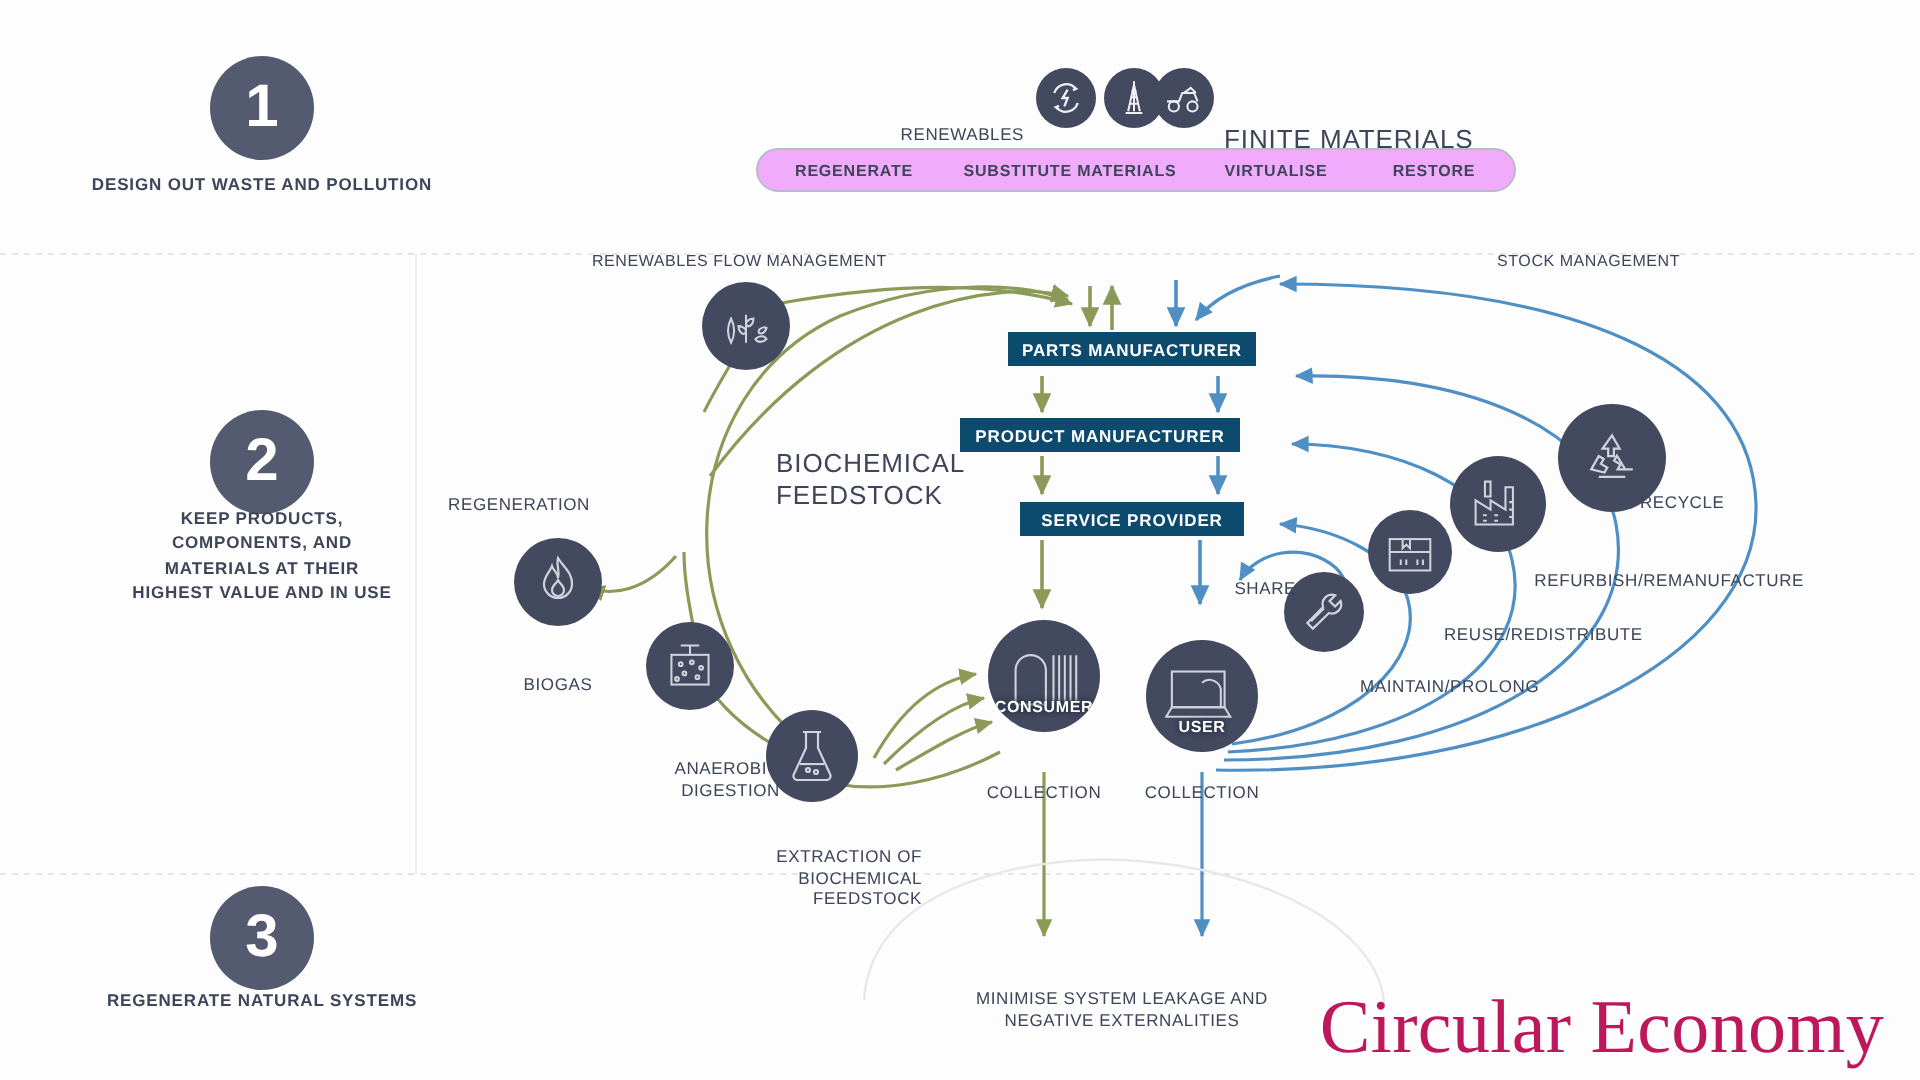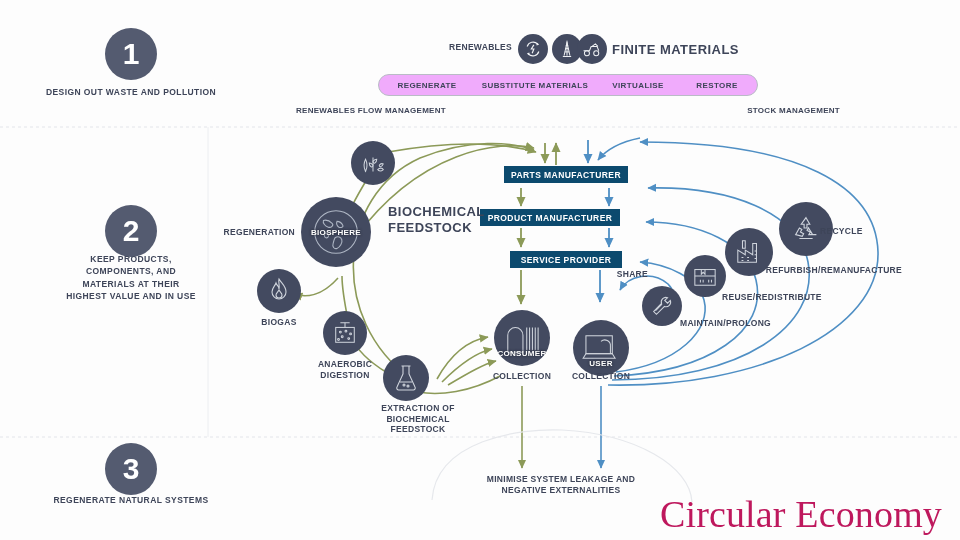--- a/index.html
+++ b/index.html
@@ -9,28 +9,29 @@
     background:#ffffff;
     position:relative;
   }
   #stage { position:absolute; inset:0; width:960px; height:540px; background:#fdfdfd; }
 
   .svg-layer { position:absolute; inset:0; width:960px; height:540px; }
 
   
   .lbl {
     position:absolute;
-    font-weight:bold;
+    font-weight:normal;
     color:#3e4559;
     letter-spacing:.035em;
     line-height:1.25;
     text-transform:uppercase;
     white-space:nowrap;
-  }
-  .lbl.ctr { text-align:center; transform:translateX(-50%); }
+    margin-top:20px;
+  }
+  .lbl.ctr { text-align:right; transform:translateX(-50%); }
   .lbl.rgt { text-align:right; transform:translateX(-100%); }
   .lbl.wrap { white-space:normal; }
 
   
   .num-circle {
     position:absolute;
     width:52px; height:52px; border-radius:50%;
     background:#545b70;
     color:#ffffff;
     font-size:30px; font-weight:bold;
@@ -233,30 +234,20 @@
     <svg width="28" height="28" viewBox="0 0 30 30" fill="none" stroke="#cfd4dc" stroke-width="1.1">
       <path d="M7 24c-2-4-2-9 0-13 2 4 2 9 0 13z"></path>
       <path d="M15 24V9"></path>
         <path d="M15 13c2-2 4-2 4-2s0 3-2 4-2-2-2-2z"></path>
       <path d="M15 17c-2-2-4-2-4-2s0 3 2 4 2-2 2-2z"></path>
       <path d="M22 17c2-2 4-1 4-1s-1 3-3 3-1-2-1-2z"></path>
       <path d="M26 22c-2 2-5 2-6 0 2-2 5-2 6 0z"></path>
     </svg>
   </div>
 
-  <div class="node" style="left:336px; top:232px; width:70px; height:70px;">
-    <svg width="58" height="58" viewBox="0 0 60 60" fill="none" stroke="#aeb6c4" stroke-width="1.1">
-      <circle cx="30" cy="30" r="22"></circle>
-      <path d="M17 18c4-1 7 1 9 3s-1 5-4 4-6-4-5-7z"></path>
-      <path d="M31 19c3 0 5 2 6 4s-2 3-4 2-3-4-2-6z"></path>
-      <path d="M29 36c3-2 6-1 7 2s-2 8-5 9-5-2-4-5 1-5 2-6z"></path>
-      <path d="M20 31c2 0 3 2 2 4s-4 1-4-1 0-3 2-3z"></path>
-    </svg>
-    <div class="inner-text" style="font-size:8px;">BIOSPHERE</div>
-  </div>
 
   <div class="lbl rgt" style="left:295px; top:227px; font-size:8.5px;">REGENERATION</div>
 
   <div class="lbl wrap" style="left:388px; top:204px; font-size:13px; width:90px; white-space:normal;">BIOCHEMICAL FEEDSTOCK</div>
 
   <div class="node" style="left:279px; top:291px; width:44px; height:44px;">
     <svg width="24" height="28" viewBox="0 0 24 28" fill="none" stroke="#cfd4dc" stroke-width="1.1">
       <path d="M12 2c3 5 7 7 7 13a7 7 0 0 1-14 0c0-4 3-6 4-9 1 3 3 3 3 6 1-3-1-7 0-10z"></path>
       <path d="M12 13c1 2 3 3 3 5a3 3 0 0 1-6 0c0-2 2-3 3-5z"></path>
     </svg>

